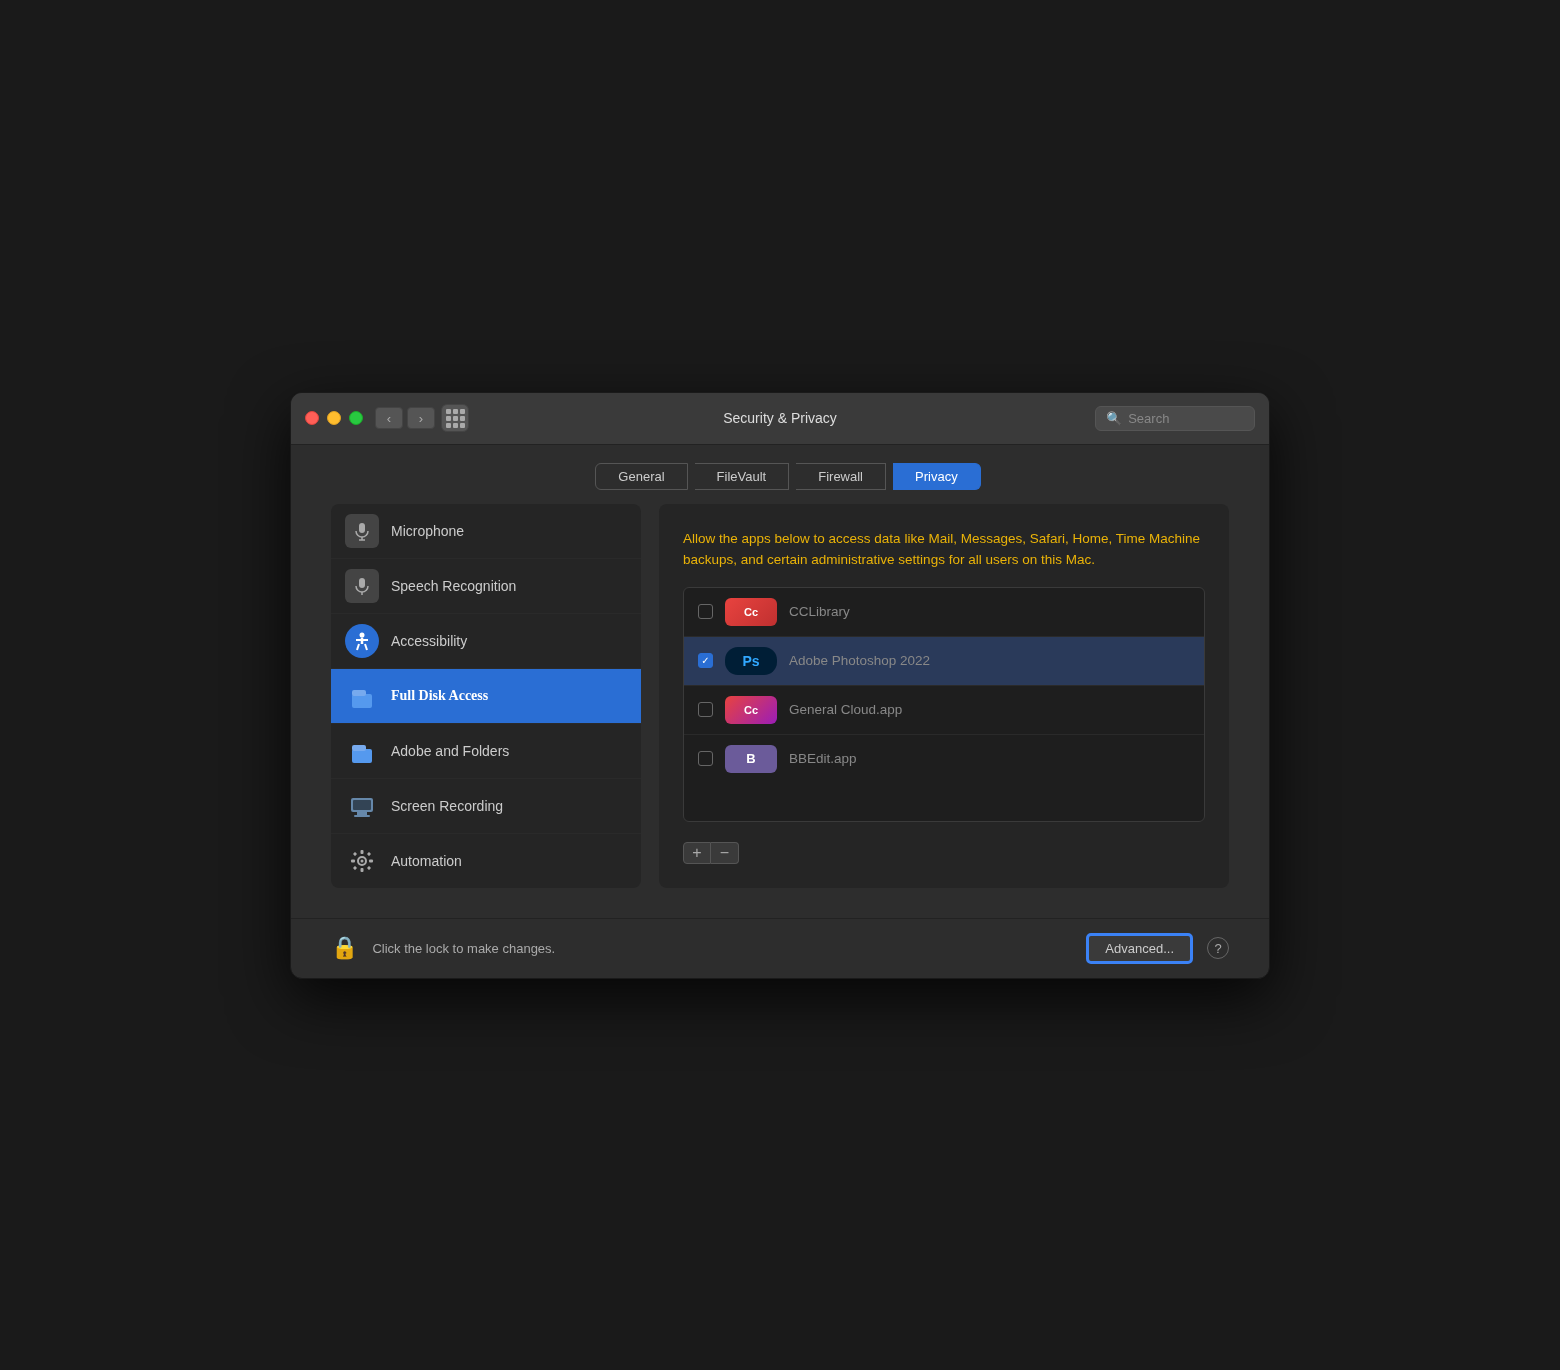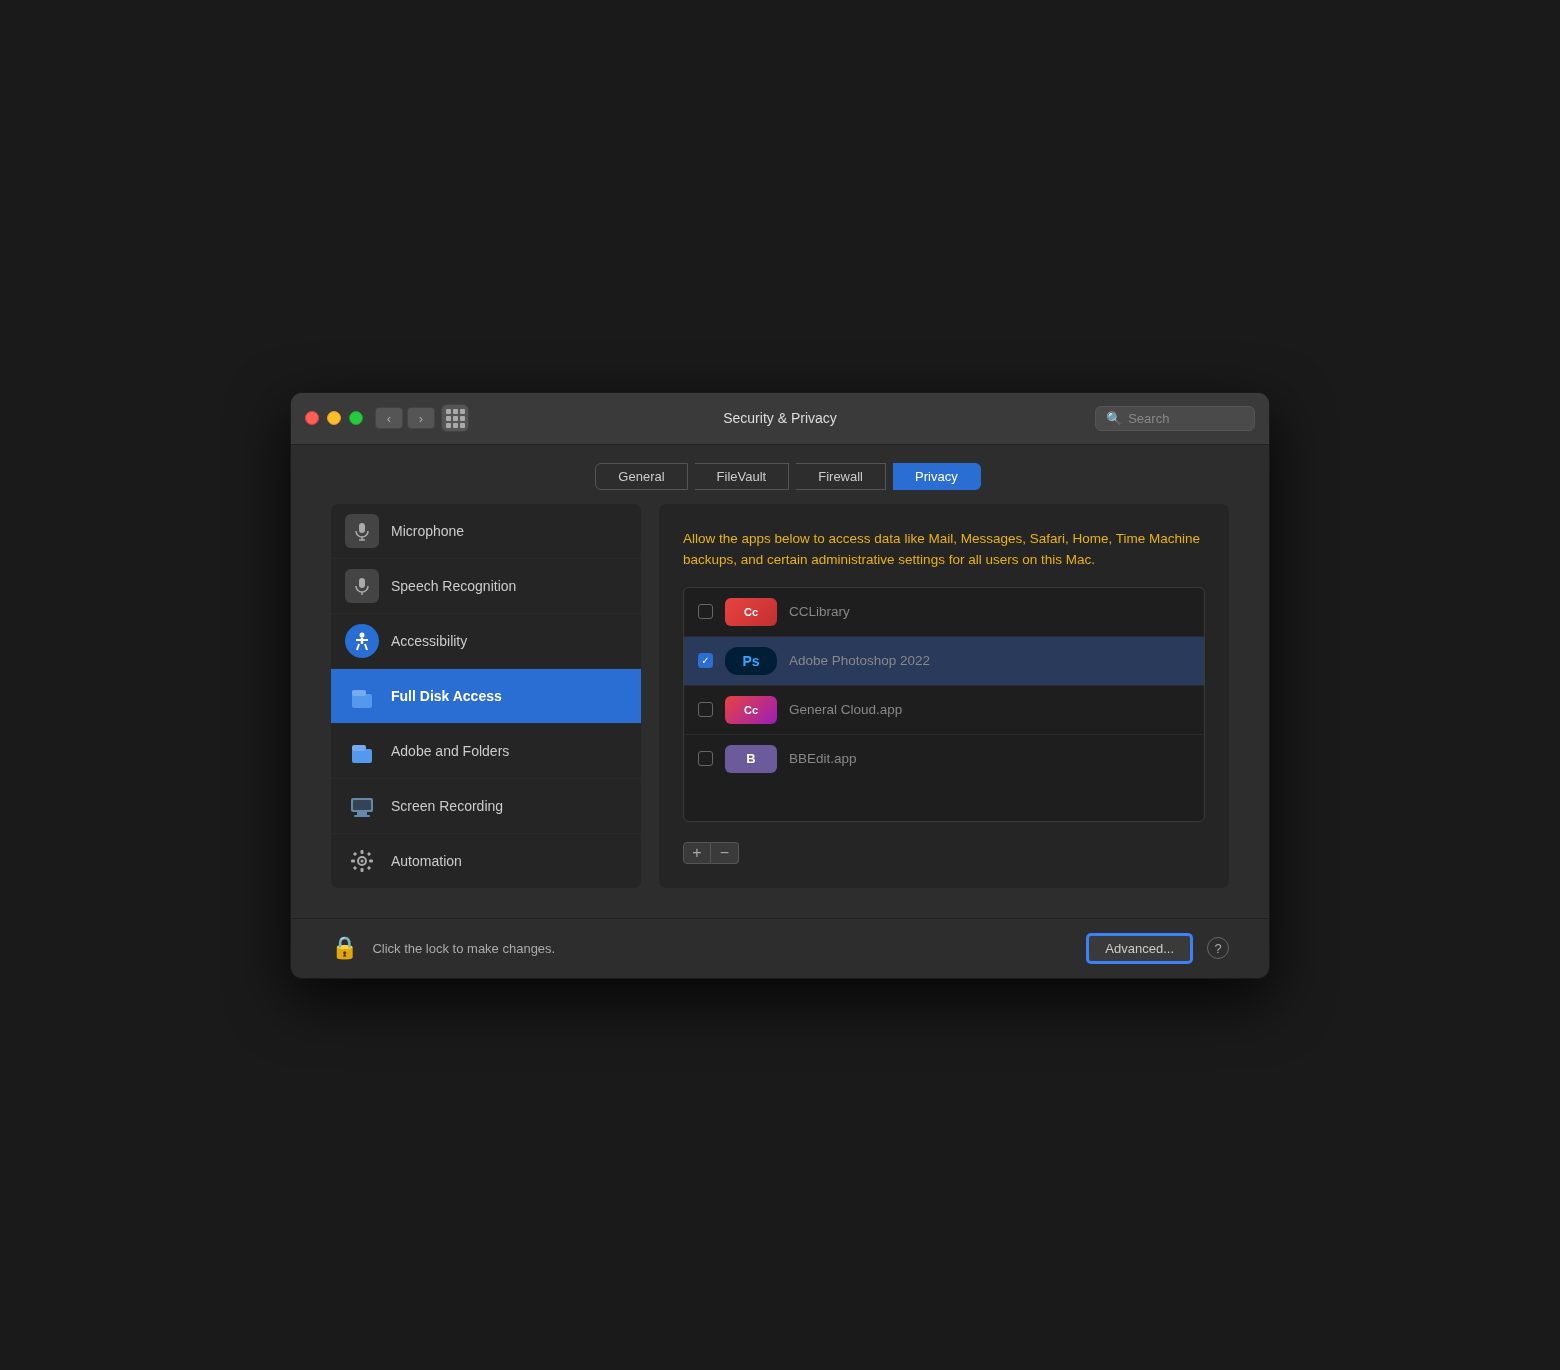--- a/index.html
+++ b/index.html
@@ -156,21 +156,21 @@
       padding: 10px 14px;
       cursor: pointer;
       gap: 12px;
       border-bottom: 1px solid #2a2a2a;
       text-align: center;
     }
     .sidebar-item:last-child { border-bottom: none; }
     .sidebar-item.active {
       background: #2a6ed4;
     }
-    .sidebar-item.active .sidebar-label { color: #fff; font-weight: 600; }
+    .sidebar-item.active .sidebar-label { color: #fff; font-weight: 600; font-family: Liberation Serif, serif; }
     .sidebar-label {
       color: #ccc;
       font-size: 14px;
     }
     .icon-box {
       width: 34px;
       height: 34px;
       border-radius: 6px;
       display: flex;
       align-items: center;

